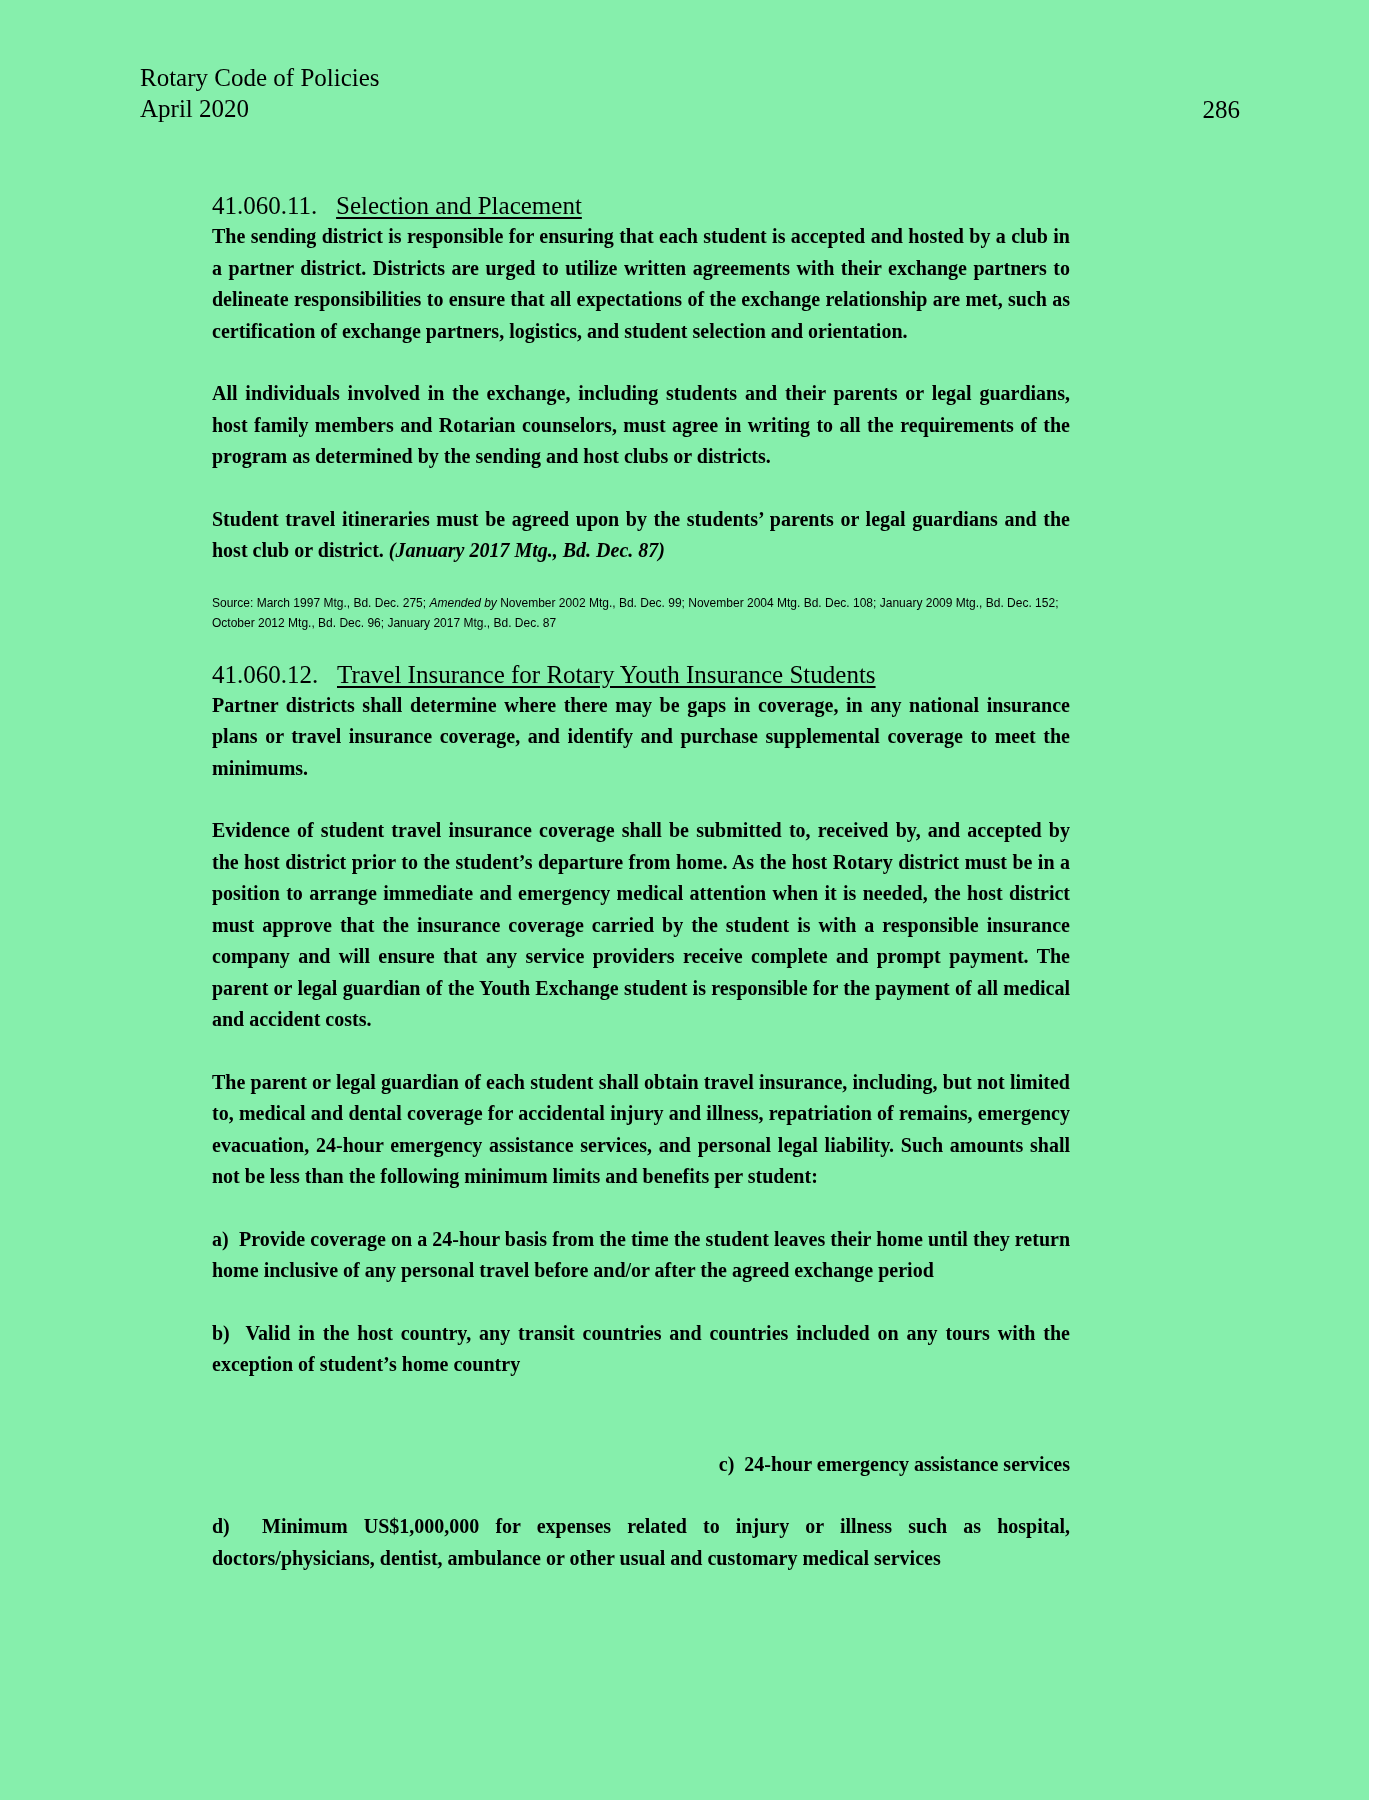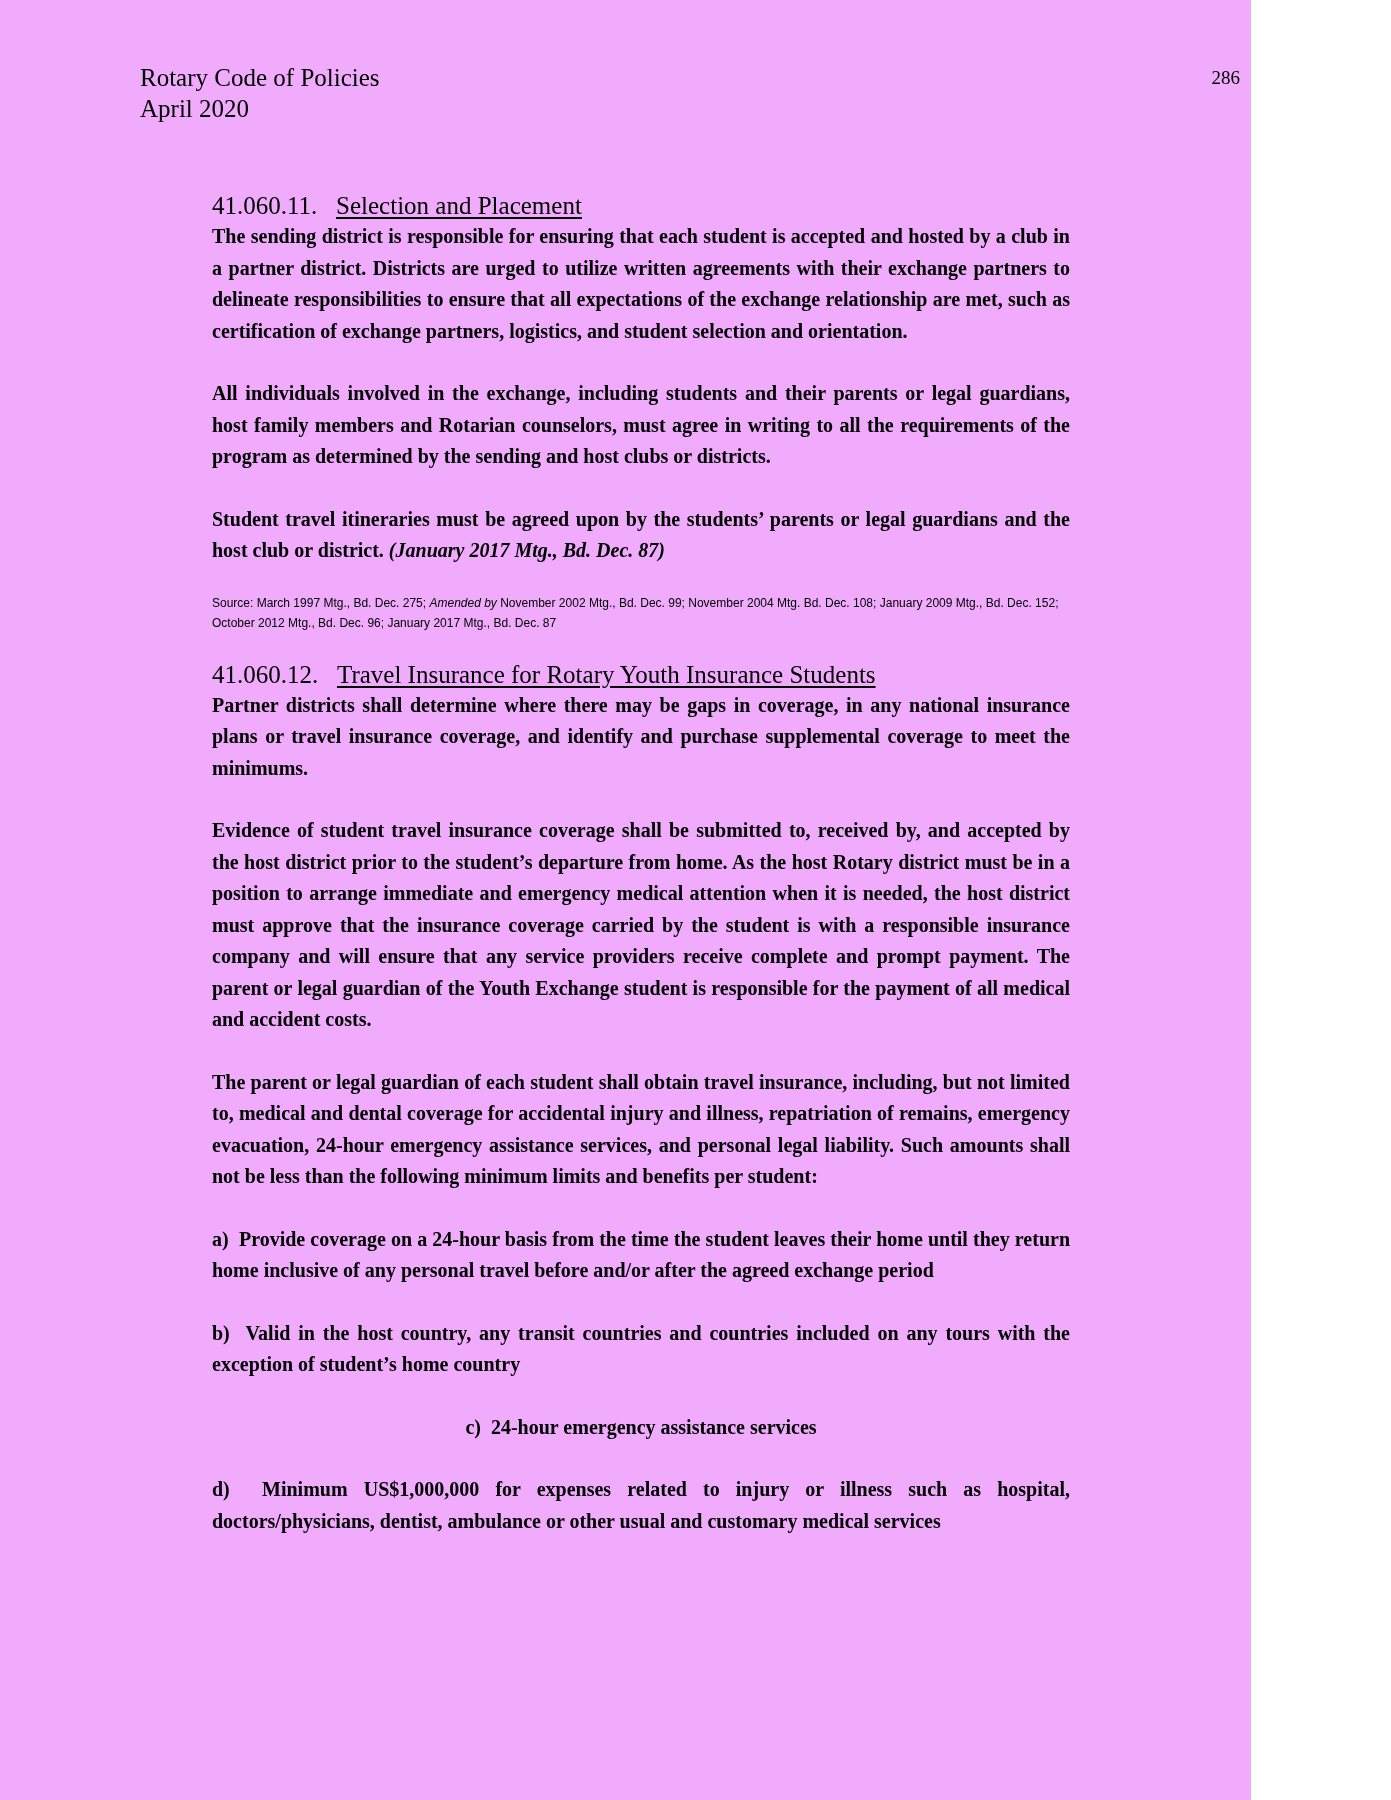--- a/index.html
+++ b/index.html
@@ -9,23 +9,23 @@
   }
   body {
     width: 1391px;
     height: 1800px;
     font-family: "Liberation Serif", "DejaVu Serif", serif;
     color: #000000;
     -webkit-font-smoothing: antialiased;
   }
   .page {
     position: relative;
-    width: 1251px;
+    width: 1369px;
     height: 1800px;
-    background: #f0abfc;
+    background: #86efac;
     box-sizing: border-box;
     overflow: hidden;
   }
 
   
   .doc-header {
     position: absolute;
     left: 140px;
     top: 62px;
     width: 1100px;
@@ -33,22 +33,23 @@
     justify-content: space-between;
     align-items: flex-start;
   }
   .header-left {
     font-size: 25px;
     line-height: 31px;
   }
   .header-title { display: block; }
   .header-date  { display: block; }
   .header-page {
-    font-size: 19px;
+    font-size: 25px;
     line-height: 31px;
+    margin-top: 32px;
   }
 
   
   .body-col {
     position: absolute;
     left: 212px;
     top: 190px;
     width: 858px;
   }
 
@@ -64,21 +65,21 @@
   }
 
   p.para {
     font-size: 20px;
     line-height: 31.5px;
     margin: 0;
     text-align: justify;
     text-justify: inter-word;
     font-weight: bold;
   }
-  p.para.nojust { text-align: center; }
+  p.para.nojust { text-align: right; margin-top: 37px; }
 
   .gap   { height: 31px; }
   .gap-s { height: 26px; }
 
   .italic { font-style: italic; }
 
   
   .source-note {
     font-family: "Liberation Sans", "DejaVu Sans", sans-serif;
     font-size: 12px;

